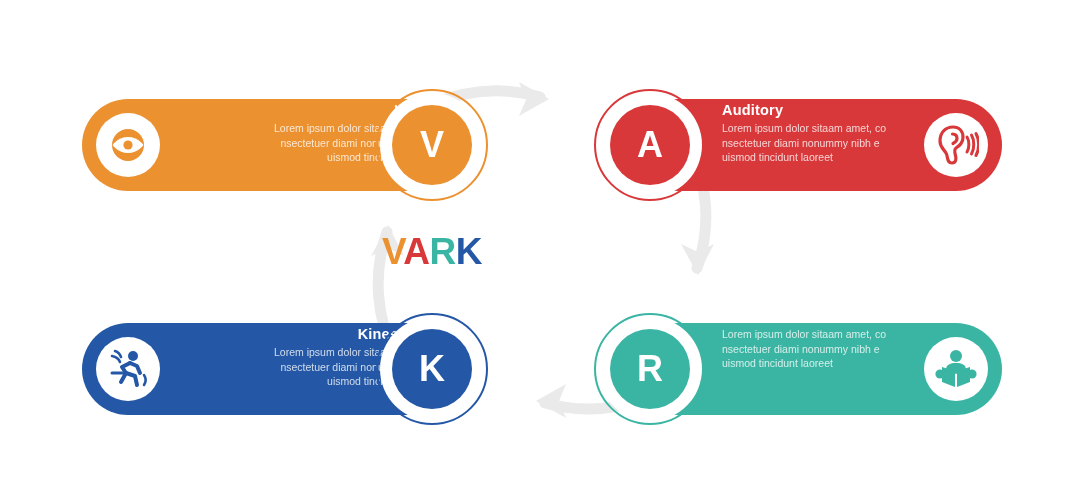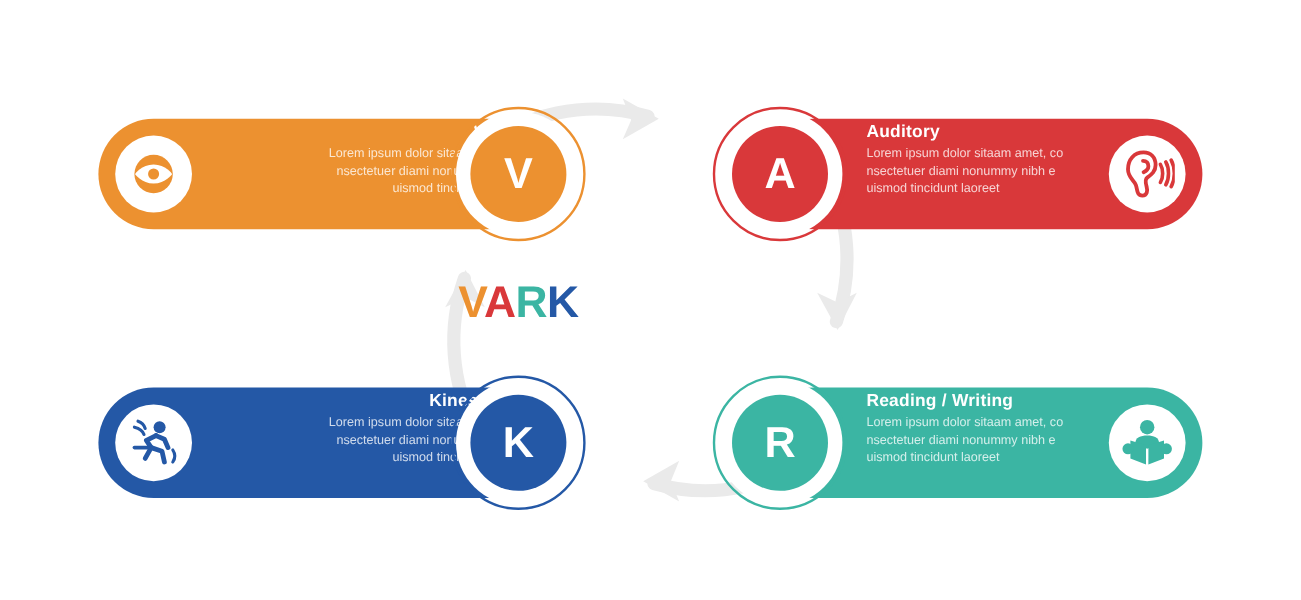--- a/index.html
+++ b/index.html
@@ -222,21 +222,20 @@
       <div class="pdesc">
         <div>Lorem ipsum dolor sitaam amet, co</div>
         <div>nsectetuer diami nonummy  nibh e</div>
         <div>uismod tincidunt laoreet</div>
       </div>
     </div>
   </div>
 
   <div class="panel panel-br" style="background:#3BB5A3">
     <div class="ptext ptext-left">
-      <div class="ptitle">Reading / Writing</div>
       <div class="pdesc">
         <div>Lorem ipsum dolor sitaam amet, co</div>
         <div>nsectetuer diami nonummy  nibh e</div>
         <div>uismod tincidunt laoreet</div>
       </div>
     </div>
     <div class="badge badge-right">
       <svg width="48" height="48" viewBox="0 0 48 48">
         <circle cx="24" cy="11" r="6" fill="#3BB5A3"></circle>
         <path d="M 14 25 C 14 19.5 18.5 18 24 18 C 29.5 18 34 19.5 34 25 L 24 29 Z" fill="#3BB5A3"></path>

